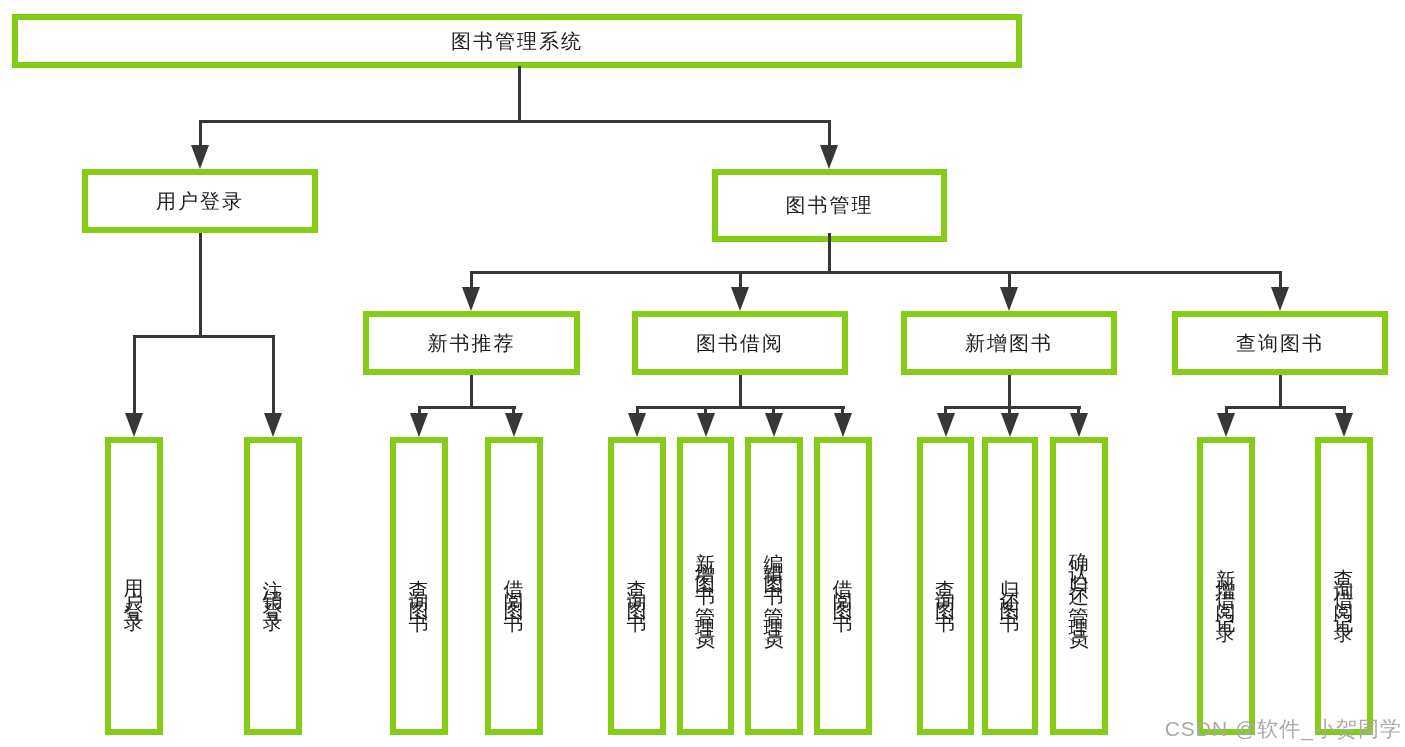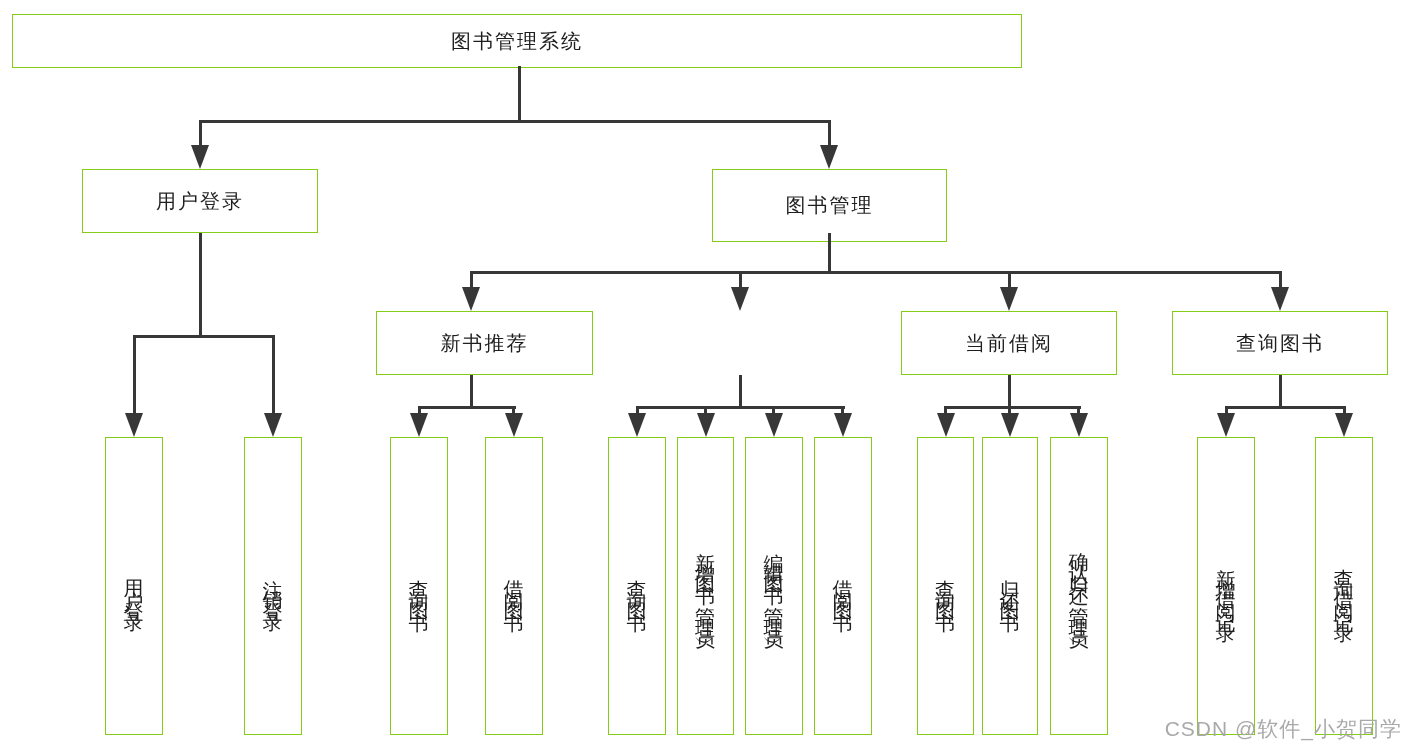--- a/index.html
+++ b/index.html
@@ -7,21 +7,21 @@
   .canvas {
     position: relative;
     width: 1405px;
     height: 747px;
     background: #ffffff;
     overflow: hidden;
   }
   .node {
     position: absolute;
     box-sizing: border-box;
-    border: 1px solid #84cc16;
+    border: 6px solid #84cc16;
     background: #ffffff;
     color: #1e1e1e;
     display: flex;
     align-items: center;
     justify-content: center;
     font-size: 20px;
   }
   .node .lbl { letter-spacing: 2px; white-space: nowrap; }
   .node.vertical .lbl {
     writing-mode: vertical-rl;
@@ -84,25 +84,28 @@
   <div class="h" style="left:470px;top:271px;width:811px"></div>
   <div class="v" style="left:470px;top:271px;height:18px"></div>
   <div class="arrow" style="left:462px;top:287px"></div>
   <div class="v" style="left:739px;top:271px;height:18px"></div>
   <div class="arrow" style="left:731px;top:287px"></div>
   <div class="v" style="left:1008px;top:271px;height:18px"></div>
   <div class="arrow" style="left:1000px;top:287px"></div>
   <div class="v" style="left:1279px;top:271px;height:18px"></div>
   <div class="arrow" style="left:1271px;top:287px"></div>
 
-  <div class="node" style="left:376px;top:311px;width:217px;height:64px">
+  <div class="node" style="left:363px;top:311px;width:217px;height:64px">
     <span class="lbl">新书推荐</span>
   </div>
+  <div class="node" style="left:632px;top:311px;width:216px;height:64px">
+    <span class="lbl">图书借阅</span>
+  </div>
   <div class="node" style="left:901px;top:311px;width:216px;height:64px">
-    <span class="lbl">当前借阅</span>
+    <span class="lbl">新增图书</span>
   </div>
   <div class="node" style="left:1172px;top:311px;width:216px;height:64px">
     <span class="lbl">查询图书</span>
   </div>
 
   <div class="v" style="left:470px;top:375px;height:31px"></div>
   <div class="h" style="left:418px;top:406px;width:98px"></div>
   <div class="v" style="left:418px;top:406px;height:10px"></div>
   <div class="arrow" style="left:410px;top:413px"></div>
   <div class="v" style="left:512px;top:406px;height:10px"></div>

